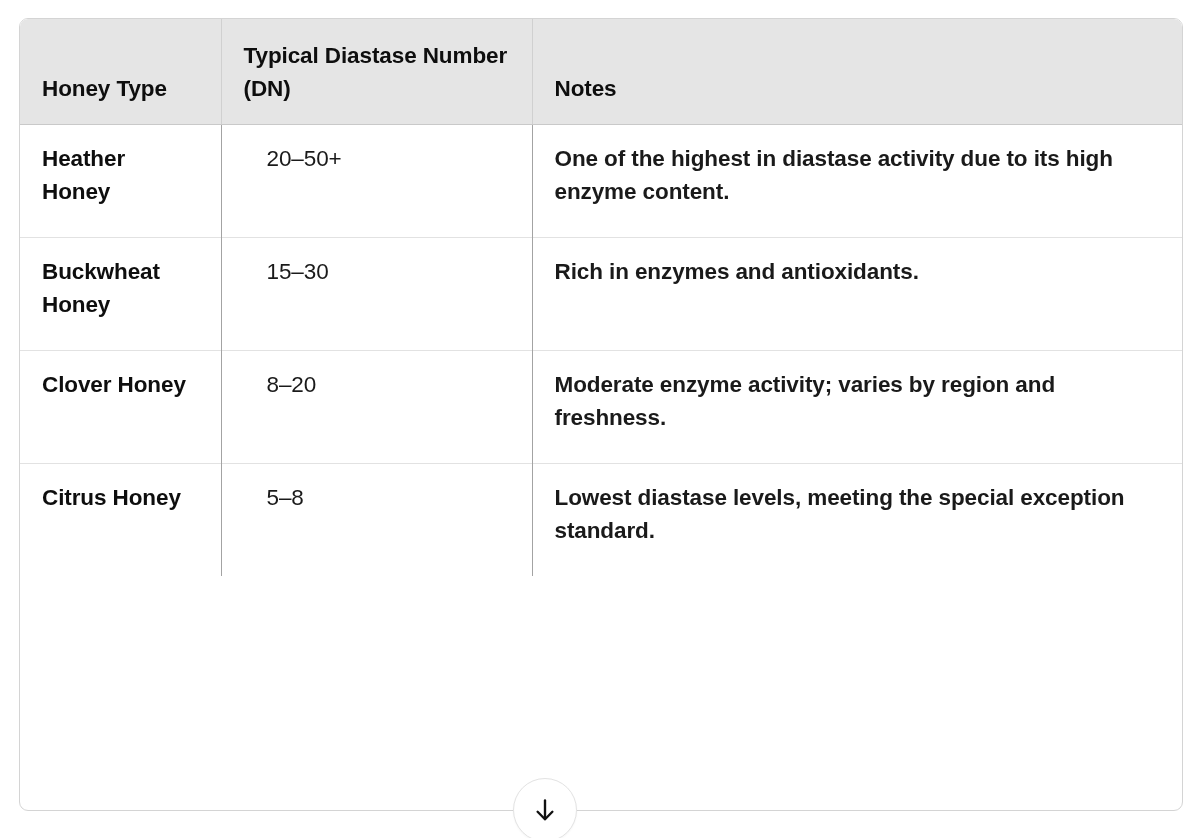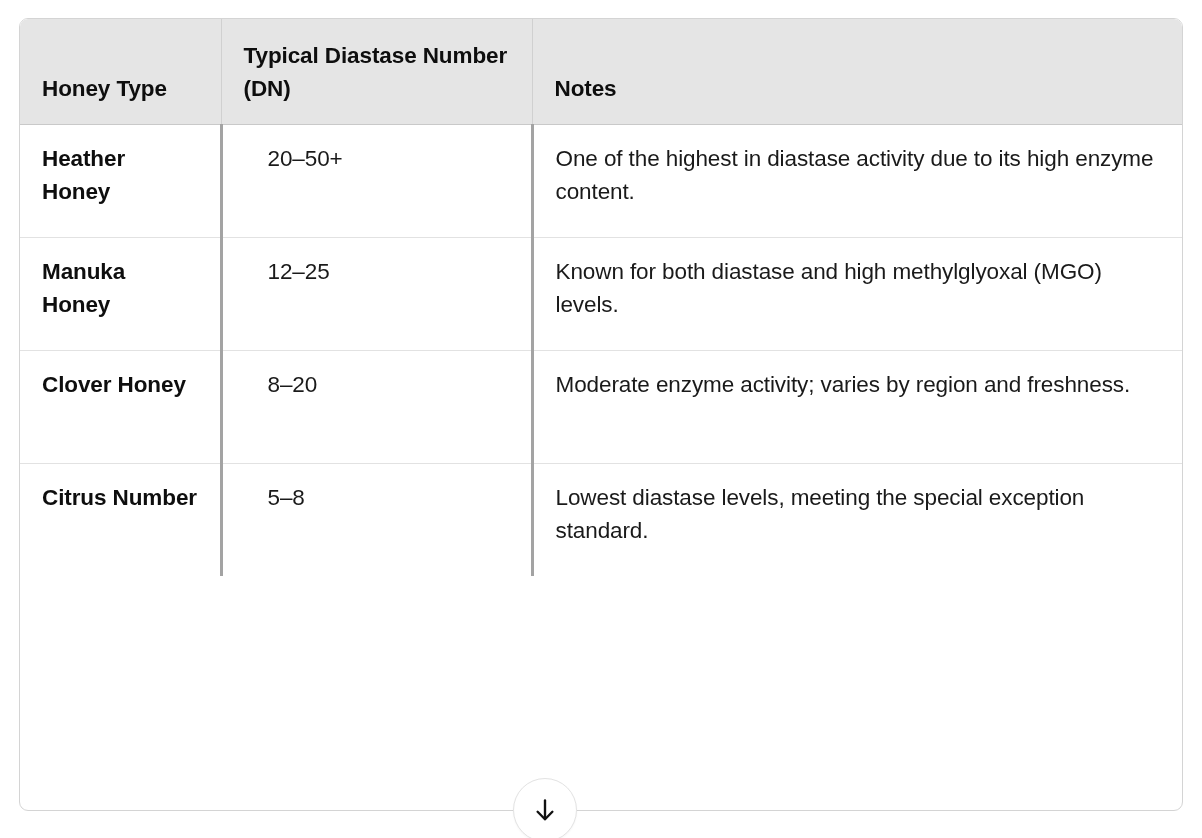--- a/index.html
+++ b/index.html
@@ -60,21 +60,21 @@
     line-height: 1.48;
     color: #0e0e0e;
     letter-spacing: -0.1px;
     box-sizing: border-box;
     height: 96px;
   }
   thead th:last-child { border-right: none; }
 
   
   tbody td {
-    border-right: 3px solid #a3a3a3;
+    border-right: 1px solid #a3a3a3;
     border-top: 1px solid #e2e2e2;
     padding: 17px 22px 17px 22px;
     vertical-align: top;
     font-size: 22.5px;
     line-height: 1.48;
     color: #161616;
     letter-spacing: -0.1px;
     box-sizing: border-box;
     height: 113px;
   }
@@ -84,21 +84,21 @@
   tbody td.cell-type {
     font-weight: 700;
     color: #0e0e0e;
   }
   tbody td.cell-dn {
     font-weight: 400;
     color: #1a1a1a;
     padding-left: 45px;
   }
   tbody td.cell-notes {
-    font-weight: 400;
+    font-weight: 700;
     color: #1a1a1a;
   }
 
   
   .scroll-down-btn {
     position: absolute;
     left: 513px;
     top: 778px;
     width: 64px;
     height: 64px;
@@ -134,31 +134,31 @@
           <th>Notes</th>
         </tr>
       </thead>
       <tbody>
         <tr>
           <td class="cell-type">Heather Honey</td>
           <td class="cell-dn">20–50+</td>
           <td class="cell-notes">One of the highest in diastase activity due to its high enzyme content.</td>
         </tr>
         <tr>
-          <td class="cell-type">Manuka Honey</td>
-          <td class="cell-dn">12–25</td>
-          <td class="cell-notes">Known for both diastase and high methylglyoxal (MGO) levels.</td>
+          <td class="cell-type">Buckwheat Honey</td>
+          <td class="cell-dn">15–30</td>
+          <td class="cell-notes">Rich in enzymes and antioxidants.</td>
         </tr>
         <tr>
           <td class="cell-type">Clover Honey</td>
           <td class="cell-dn">8–20</td>
           <td class="cell-notes">Moderate enzyme activity; varies by region and freshness.</td>
         </tr>
         <tr>
-          <td class="cell-type">Citrus Number</td>
+          <td class="cell-type">Citrus Honey</td>
           <td class="cell-dn">5–8</td>
           <td class="cell-notes">Lowest diastase levels, meeting the special exception standard.</td>
         </tr>
       </tbody>
     </table>
   </div>
 
   <div class="scroll-down-btn">
     <span>
       <svg width="30" height="30" viewBox="0 0 24 24" fill="none" stroke="#111111" stroke-width="1.9" stroke-linecap="round" stroke-linejoin="round">

